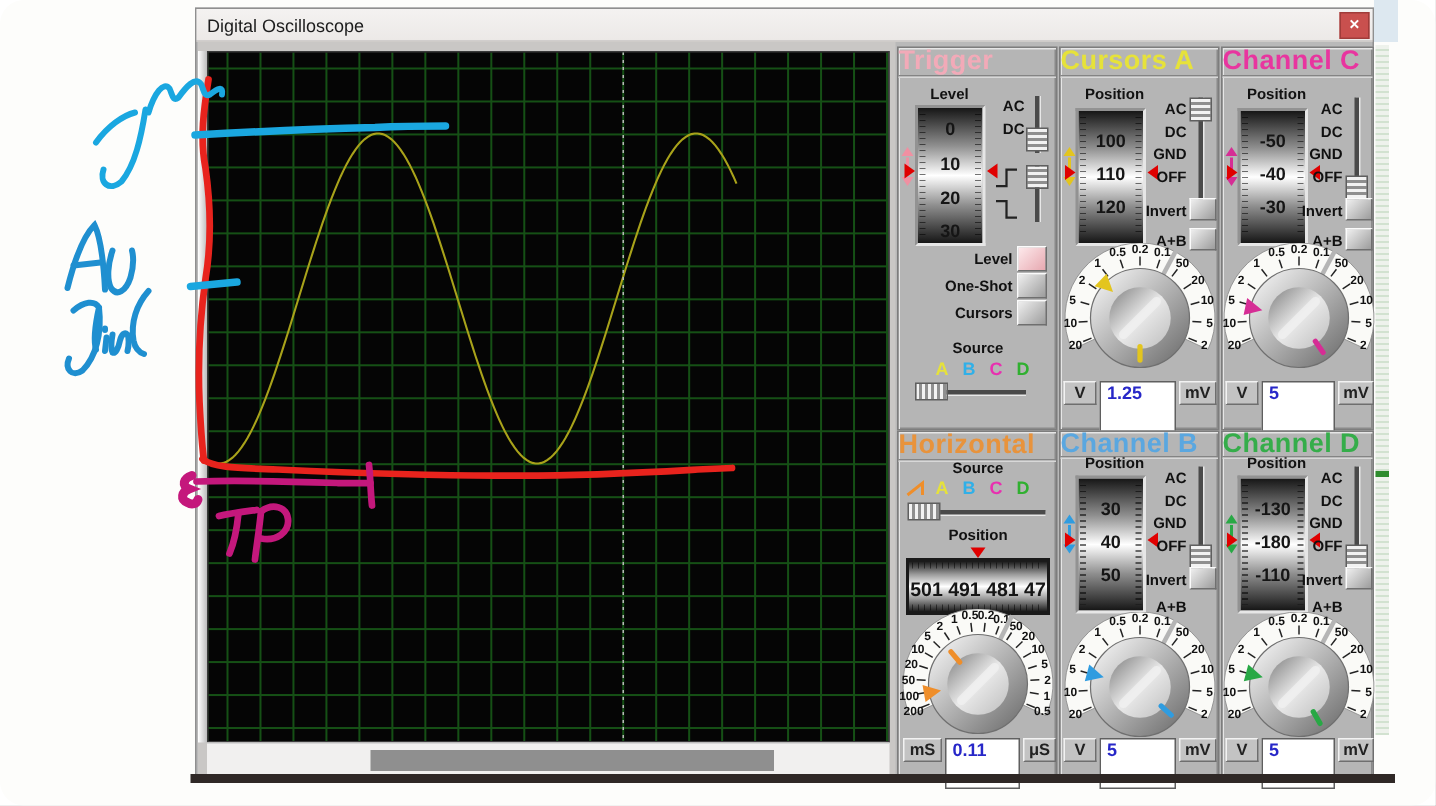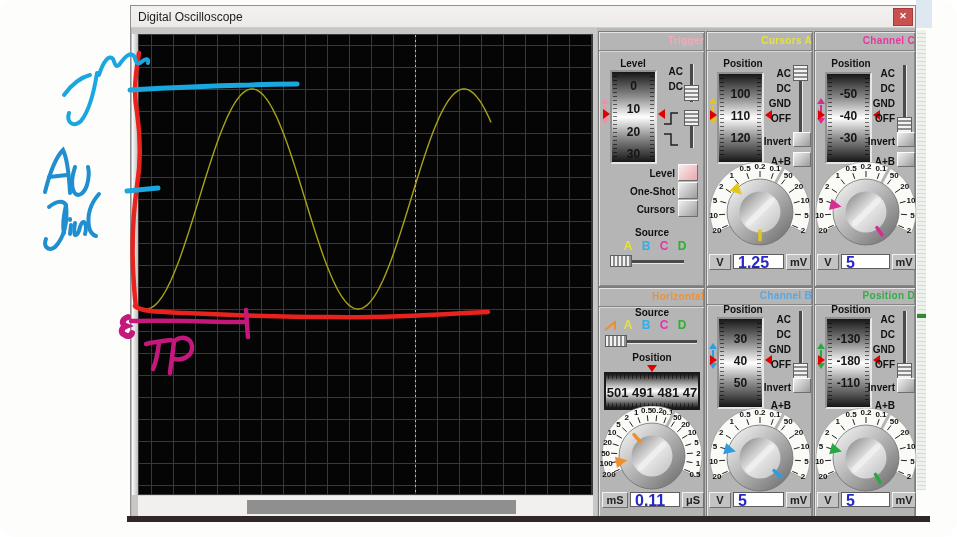--- a/index.html
+++ b/index.html
@@ -18,21 +18,21 @@
   #vstrip{position:absolute;left:0;top:6px;width:6px;height:461px;background:linear-gradient(90deg,#ffffff,#bdbdbd);}
   #screen{position:absolute;left:6px;top:6px;width:455px;height:461px;background:#050505;border:1px solid #3a3a3a;box-sizing:border-box;
     background-image:repeating-linear-gradient(90deg,#155015 0 1px,transparent 1px 22px),repeating-linear-gradient(180deg,#155015 0 1px,transparent 1px 22px);
     background-position:12px 10px;}
   #cursorline{position:absolute;left:276px;top:0;width:1px;height:459px;background:repeating-linear-gradient(180deg,#b8b8b8 0 2px,transparent 2px 5px);}
   #wavesvg{position:absolute;left:0;top:0;}
   #hscroll{position:absolute;left:6px;top:467px;width:455px;height:22px;background:#f1f0ef;border-top:1px solid #d8d8d8;}
   #hthumb{position:absolute;left:109px;top:4px;width:269px;height:14px;background:#8f8f8f;}
   
   .panel{position:absolute;background:#b5b5b5;border:1px solid #7d7d7d;box-sizing:border-box;box-shadow:inset 1px 1px 0 #e6e6e6, inset -1px -1px 0 #8a8a8a;}
-  .hdr{position:absolute;left:0;top:0;width:100%;height:18px;border-bottom:2px groove #d8d8d8;text-align:right;font-weight:bold;font-size:10px;line-height:17px;letter-spacing:.3px;}
+  .hdr{position:absolute;left:0;top:0;width:100%;height:18px;border-bottom:2px groove #d8d8d8;text-align:left;font-weight:bold;font-size:18px;line-height:17px;letter-spacing:.3px;}
   .lbl{position:absolute;font-size:10px;font-weight:bold;color:#111;}
   .ctr{text-align:center;}
   .rt{text-align:right;}
   .drum{position:absolute;width:47px;height:92px;border:2px inset #e6e6e6;box-sizing:border-box;background:linear-gradient(180deg,#161616,#8f8f8f 28%,#ffffff 50%,#8f8f8f 72%,#161616);}
   .drum::before,.drum::after{content:"";position:absolute;top:4px;bottom:4px;width:4px;background:repeating-linear-gradient(180deg,rgba(0,0,0,.55) 0 1px,transparent 1px 4px);}
   .drum::before{left:1px;}  .drum::after{right:1px;}
   .drum .num{position:absolute;left:0;width:100%;height:14px;line-height:14px;text-align:center;font-size:12px;font-weight:bold;color:#151515;}
   .hdrum{position:absolute;height:38px;border:2px solid #1a1a1a;box-sizing:border-box;background:linear-gradient(180deg,#161616,#9a9a9a 26%,#ffffff 50%,#9a9a9a 74%,#161616);}
   .hdrum::before,.hdrum::after{content:"";position:absolute;left:2px;right:2px;height:4px;background:repeating-linear-gradient(90deg,rgba(0,0,0,.5) 0 1px,transparent 1px 4px);}
   .hdrum::before{top:1px;} .hdrum::after{bottom:1px;}
@@ -46,21 +46,21 @@
   .updown .u{top:0;border-bottom:6px solid var(--c);border-top:none;}
   .updown .d{bottom:0;border-top:6px solid var(--c);border-bottom:none;}
   .updown .s{position:absolute;left:4px;top:7px;width:2px;height:12px;background:var(--c);}
   .vtrack{position:absolute;width:3px;background:#4a4a4a;box-shadow:1px 0 0 #e8e8e8;}
   .vhandle{position:absolute;width:15px;height:16px;background:repeating-linear-gradient(180deg,#f2f2f2 0 2px,#8f8f8f 2px 4px);border:1px solid #5f5f5f;box-sizing:border-box;}
   .htrack{position:absolute;height:3px;background:#4a4a4a;box-shadow:0 1px 0 #e8e8e8;}
   .hhandle{position:absolute;width:22px;height:12px;background:repeating-linear-gradient(90deg,#f2f2f2 0 2px,#8f8f8f 2px 4px);border:1px solid #5f5f5f;box-sizing:border-box;}
   .btn3d{position:absolute;width:20px;height:17px;background:linear-gradient(135deg,#efefef,#9c9c9c);border:1px solid #6f6f6f;border-top-color:#fbfbfb;border-left-color:#fbfbfb;box-sizing:border-box;}
   .btn3d.pink{background:linear-gradient(135deg,#fdeaec,#e7a8b0);}
   .utab{position:absolute;height:16px;background:#c3c3c3;border:1px solid;border-color:#f2f2f2 #6e6e6e #6e6e6e #f2f2f2;box-sizing:border-box;font-size:11px;font-weight:bold;color:#222;text-align:center;line-height:14px;}
-  .vbox{position:absolute;height:15px;background:#ffffff;border:1px solid #5f5f5f;box-sizing:border-box;font-size:16px;font-weight:bold;color:#2727c8;line-height:15px;padding-left:4px;}
+  .vbox{position:absolute;height:34px;background:#ffffff;border:1px solid #5f5f5f;box-sizing:border-box;font-size:12px;font-weight:bold;color:#2727c8;line-height:15px;padding-left:4px;}
   .srcletter{position:absolute;width:14px;font-size:12px;font-weight:bold;text-align:center;top:0;}
   .knob{position:absolute;width:104px;height:100px;}
   #annot{position:absolute;left:0;top:0;z-index:50;pointer-events:none;}
 </style>
 </head>
 <body>
 
 <div id="stage">
 
   <div id="win">
@@ -383,21 +383,21 @@
             <line x1="41" y1="61" x2="63" y2="39" stroke="#f2f2f2" stroke-width="6" stroke-linecap="round" opacity="0.75"></line>
             <polygon points="27.851854342773294,43.529523872436975 15.202689871373892,46.13244685909681 18.19881806722377,34.95074420619538" fill="#2f9ce0"></polygon>
             <line x1="66.1197516840705" y1="62.713481520818306" x2="72.80805511336703" y2="68.73565697804803" stroke="#2f9ce0" stroke-width="3.5" stroke-linecap="round"></line>
           </svg></div>
       <div class="utab" style="left:2px;top:204px;width:22px;">V</div>
       <div class="vbox" style="left:26px;top:204px;width:51px;">5</div>
       <div class="utab" style="left:79px;top:204px;width:25px;">mV</div>
     </div>
 
     <div class="panel row-bot" style="left:683px;top:281px;width:102px;height:233px;">
-      <div class="hdr" style="height:16px;line-height:15px;"><span style="color: rgb(53, 173, 74);">Position D</span></div>
+      <div class="hdr" style="height:16px;line-height:15px;"><span style="color: rgb(53, 173, 74);">Channel D</span></div>
       <div class="lbl ctr" style="left:8px;top:16px;width:56px;">Position</div>
       <div class="updown" style="left: 1px; top: 55px; --c: #28a845;">
           <i class="u"></i>
           <span class="s"></span>
           <i class="d"></i>
         </div>
       <div class="drum" style="left:10px;top:29px;">
         <span class="num" style="top:13px;">-130</span>
         <span class="num" style="top:35px;">-180</span>
         <span class="num" style="top:57px;">-110</span>

